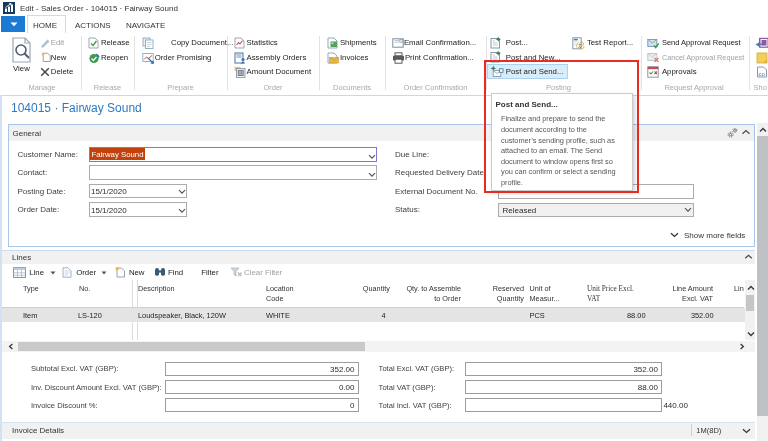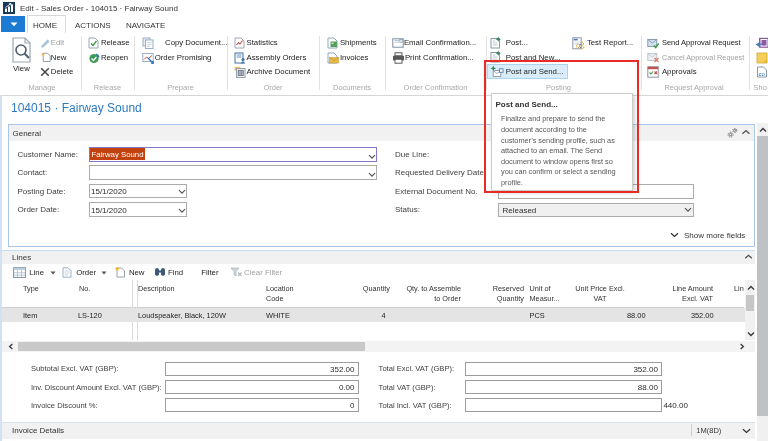--- a/index.html
+++ b/index.html
@@ -91,21 +91,21 @@
   <path d="M8.2 2.2 A5 5 0 0 1 10.8 5" fill="none" stroke="#2e72b8" stroke-width="1.3"></path>
   <path d="M11.5 5.5 L8.7 5.2 L10.6 3" fill="#2e72b8"></path>
 </svg>
 <div class="ritem" style="left:100.9px;top:52.5px;">Reopen</div>
 
 <svg class="a" style="left:141.5px;top:37px" width="12" height="12" viewBox="0 0 12 12">
   <rect x="1" y="1" width="7" height="8" fill="#e8eef5" stroke="#8fa8c0" stroke-width="0.9"></rect>
   <rect x="3.5" y="3" width="7.5" height="8.5" fill="#fff" stroke="#8fa8c0" stroke-width="0.9"></rect>
   <path d="M5 5.5 H9.5 M5 7.5 H9.5 M5 9.5 H8" stroke="#b7c6d6" stroke-width="0.8"></path>
 </svg>
-<div class="ritem" style="left:165px;top:38px;">Copy Document...</div>
+<div class="ritem" style="left:171px;top:38px;">Copy Document...</div>
 <svg class="a" style="left:141.5px;top:51.5px" width="12" height="12" viewBox="0 0 12 12">
   <rect x="0.8" y="1.5" width="10.4" height="8" fill="#fff" stroke="#8fa8c0" stroke-width="0.9"></rect>
   <path d="M2 7.5 L4.5 5 L6.5 6.5 L10 3.5" stroke="#c0504d" stroke-width="1" fill="none"></path>
   <path d="M6 6 L11.5 11.5 M11.5 11.5 L8.8 11 M11.5 11.5 L11 8.8" stroke="#2e72b8" stroke-width="1.2" fill="none"></path>
 </svg>
 <div class="ritem" style="left:154.7px;top:52.5px;">Order Promising</div>
 
 <svg class="a" style="left:234px;top:37px" width="11" height="12" viewBox="0 0 11 12">
   <path d="M1 1 L7 1 L10 4 L10 11 L1 11 Z" fill="#fff" stroke="#9aa7b4" stroke-width="1"></path>
   <path d="M2.5 8 L4.5 5.5 L6 7 L8.5 3.5" stroke="#c0504d" stroke-width="1.1" fill="none"></path>
@@ -117,21 +117,21 @@
   <circle cx="9" cy="7.5" r="1.6" fill="#4472a8"></circle>
   <path d="M6.8 11.5 C6.8 9.5 11.2 9.5 11.2 11.5 Z" fill="#4472a8"></path>
 </svg>
 <div class="ritem" style="left:246.5px;top:52.5px;">Assembly Orders</div>
 <svg class="a" style="left:234px;top:66px" width="12" height="12" viewBox="0 0 12 12">
   <rect x="0.5" y="0.8" width="6" height="4" fill="#f0c36a"></rect>
   <rect x="2.5" y="2.5" width="8.5" height="9" fill="#f4f4f4" stroke="#8a97a4" stroke-width="0.9"></rect>
   <rect x="4.2" y="4.3" width="5" height="5.3" fill="none" stroke="#5a6a78" stroke-width="0.8"></rect>
   <path d="M4.2 6 H9.2 M4.2 7.8 H9.2 M6 4.3 V9.6 M7.6 4.3 V9.6" stroke="#5a6a78" stroke-width="0.6"></path>
 </svg>
-<div class="ritem" style="left:246.5px;top:67px;">Archive Document</div>
+<div class="ritem" style="left:246.5px;top:67px;">Amount Document</div>
 
 <svg class="a" style="left:326.5px;top:37px" width="12" height="12" viewBox="0 0 12 12">
   <path d="M1 1 L7 1 L10 4 L10 11 L1 11 Z" fill="#fff" stroke="#8fa8c0" stroke-width="1"></path>
   <rect x="3.5" y="4.5" width="6.5" height="5.5" fill="#57a05c"></rect>
   <rect x="4.5" y="5.5" width="2" height="1.6" fill="#fff" opacity="0.7"></rect>
 </svg>
 <div class="ritem" style="left:339.9px;top:38px;">Shipments</div>
 <svg class="a" style="left:326.5px;top:51.5px" width="12" height="12" viewBox="0 0 12 12">
   <path d="M1 1 L7 1 L10 4 L10 11 L1 11 Z" fill="#fff" stroke="#8fa8c0" stroke-width="1"></path>
   <rect x="2.5" y="5.5" width="9" height="5.5" fill="#e8b84a" stroke="#c99b33" stroke-width="0.6"></rect>
@@ -322,21 +322,21 @@
 
 <div class="a" style="left:2px;top:306.5px;width:742px;height:1px;background:#cfcfcf;"></div>
 <div class="hdr" style="left:23px;top:284px;width:20px;">Type</div>
 <div class="hdr" style="left:79px;top:284px;">No.</div>
 <div class="hdr" style="left:138px;top:284px;">Description</div>
 <div class="hdr" style="left:266px;top:284px;">Location<br>Code</div>
 <div class="hdr" style="left:330px;top:284px;width:60px;text-align:right;">Quantity</div>
 <div class="hdr" style="left:391px;top:284px;width:70px;text-align:right;">Qty. to Assemble<br>to Order</div>
 <div class="hdr" style="left:474px;top:284px;width:50px;text-align:right;">Reserved<br>Quantity</div>
 <div class="hdr" style="left:529.5px;top:284px;">Unit of<br>Measur...</div>
-<div class="hdr" style="left:565px;top:284px;width:70px;text-align:center;">Unit Price Excl.<br>VAT</div>
+<div class="hdr" style="left:587px;top:284px;width:70px;text-align:left;font-family:Liberation Serif, serif;">Unit Price Excl.<br>VAT</div>
 <div class="hdr" style="left:647px;top:284px;width:66px;text-align:right;">Line Amount<br>Excl. VAT</div>
 <div class="hdr" style="left:734px;top:284px;">Lin</div>
 
 <div class="a" style="left:131.5px;top:280px;width:1px;height:60px;background:#dcdcdc;"></div>
 <div class="a" style="left:137px;top:280px;width:1px;height:60px;background:#dcdcdc;"></div>
 
 <div class="a" style="left:2px;top:307.5px;width:742.5px;height:14px;background:#e4e4e4;"></div>
 <div class="cell" style="left:23px;top:311px;">Item</div>
 <div class="cell" style="left:78px;top:311px;">LS-120</div>
 <div class="cell" style="left:138px;top:311px;">Loudspeaker, Black, 120W</div>

